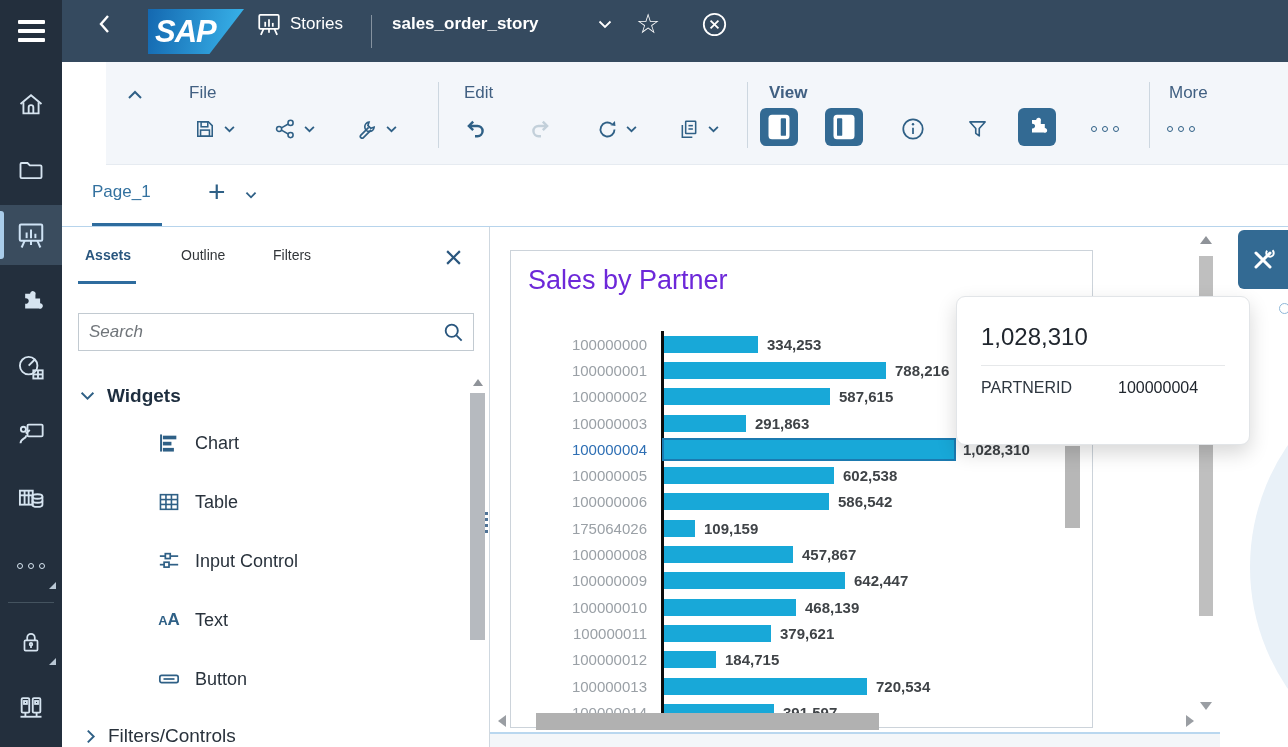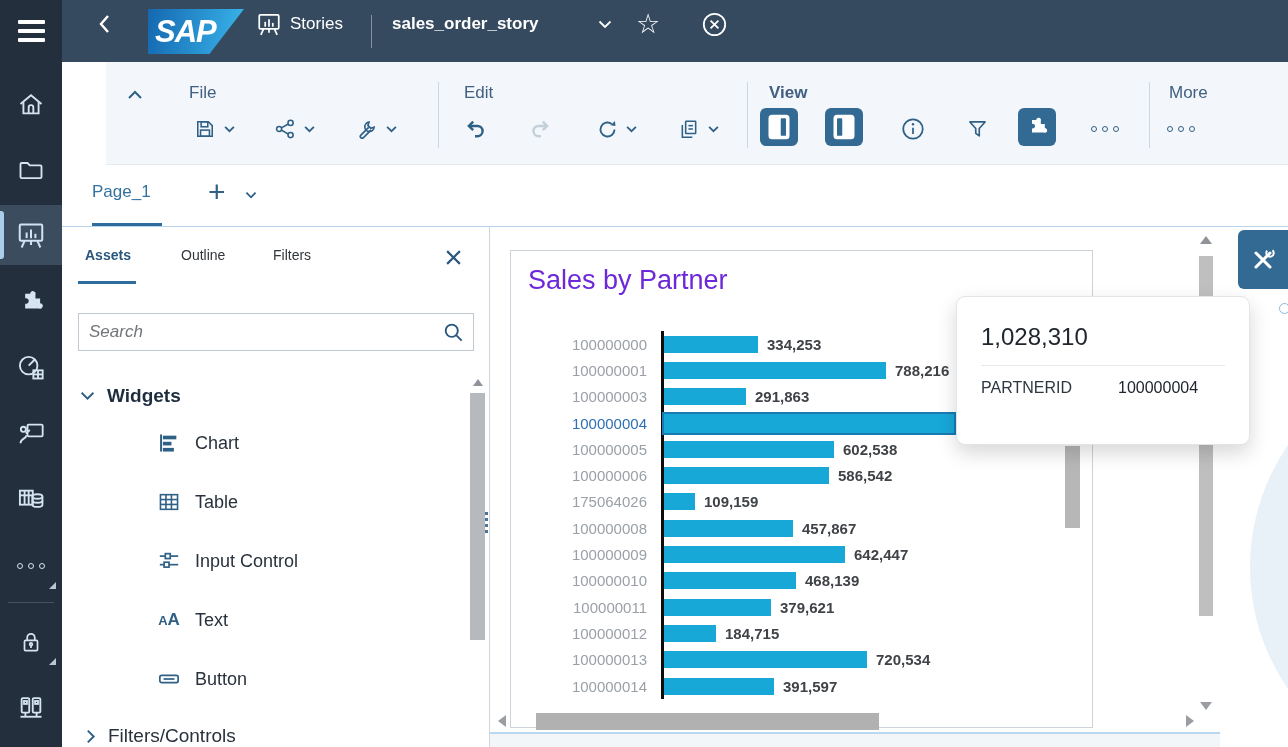--- a/index.html
+++ b/index.html
@@ -504,20 +504,27 @@
           </div>
         </div>
         <div class="crow">
           <div class="clab">100000001</div>
           <div class="cbarwrap">
             <div class="cbar" style="width: 222px;"></div>
             <div class="cval">788,216</div>
           </div>
         </div>
         <div class="crow">
+          <div class="clab">100000002</div>
+          <div class="cbarwrap">
+            <div class="cbar" style="width: 166px;"></div>
+            <div class="cval">587,615</div>
+          </div>
+        </div>
+        <div class="crow">
           <div class="clab">100000003</div>
           <div class="cbarwrap">
             <div class="cbar" style="width: 82px;"></div>
             <div class="cval">291,863</div>
           </div>
         </div>
         <div class="crow">
           <div class="clab hl">100000004</div>
           <div class="cbarwrap">
             <div class="cbar hlbar" style="width: 290px;"></div>

